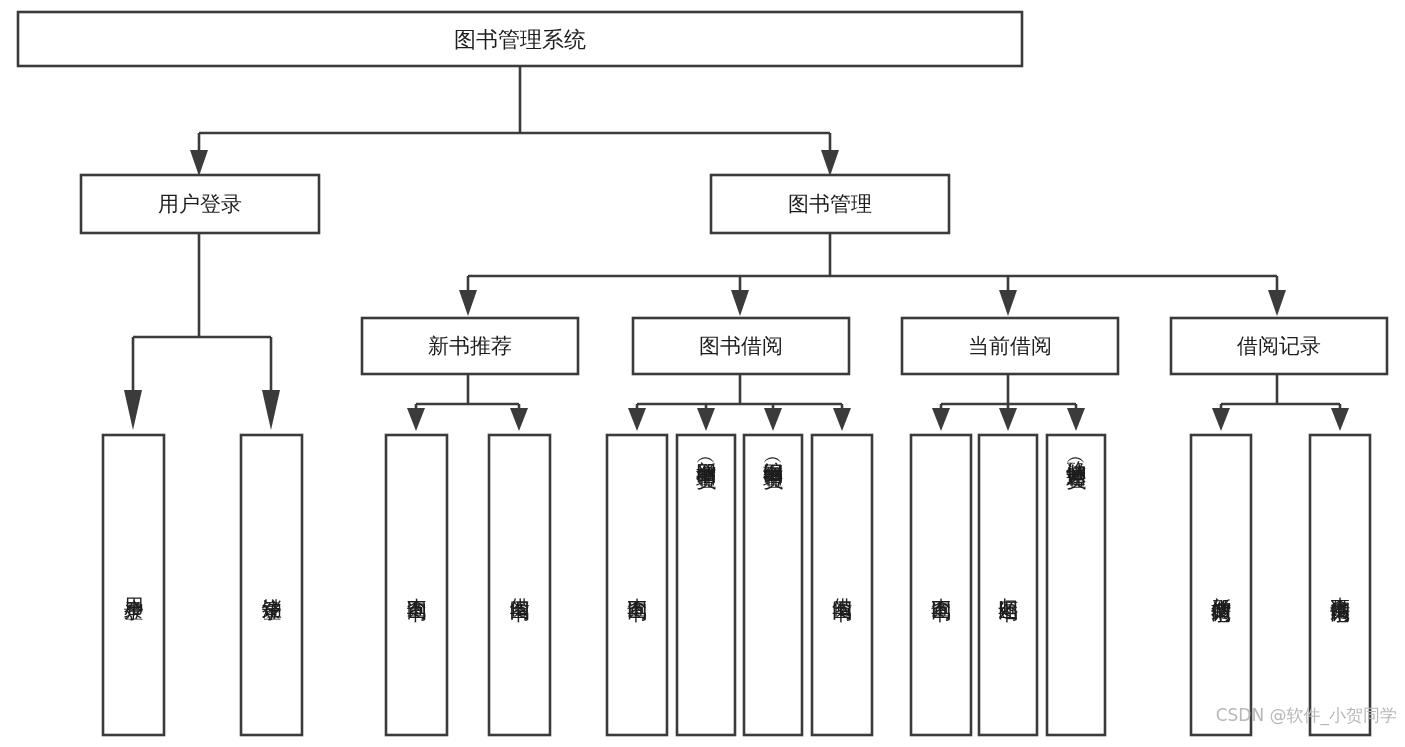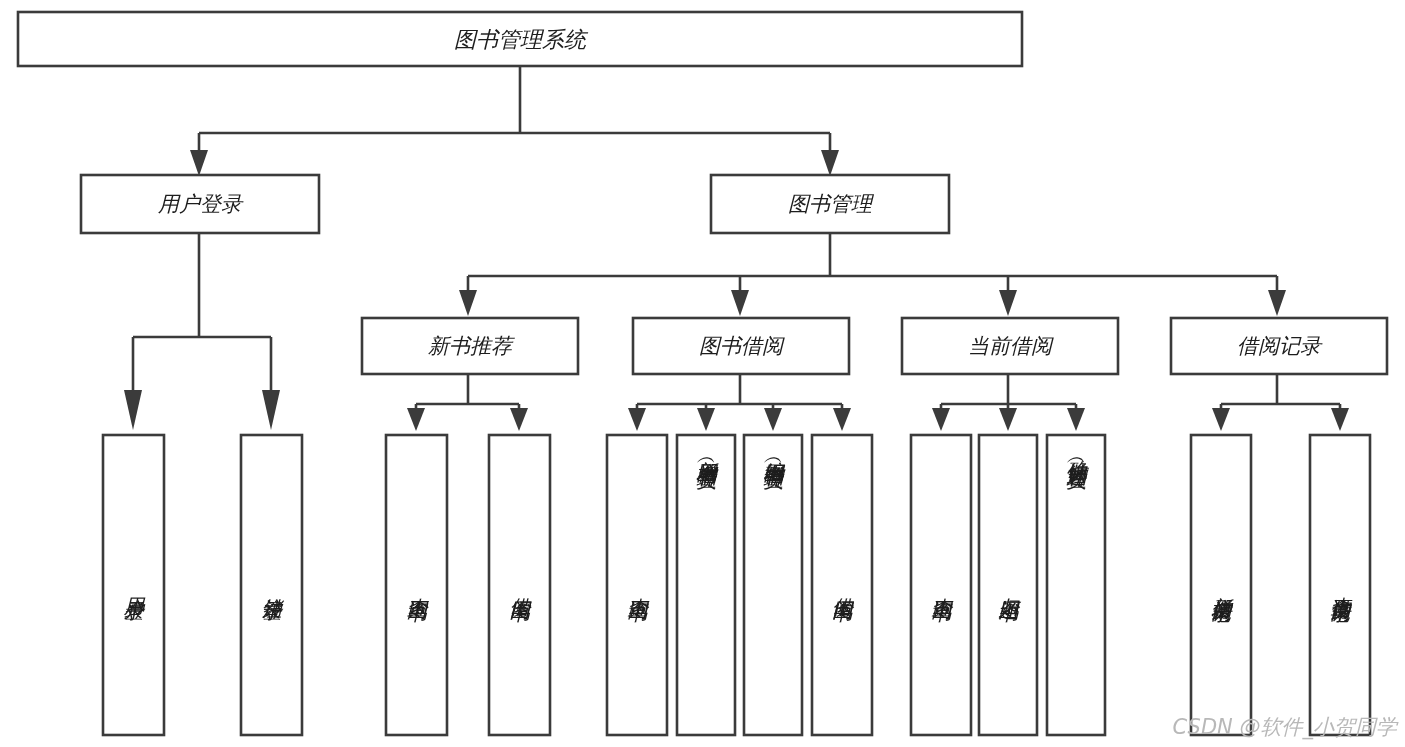--- a/index.html
+++ b/index.html
@@ -9,21 +9,20 @@
   }
   body {
     font-family: "DejaVu Sans", "Liberation Sans", sans-serif;
   }
   #diagram-root {
     position: relative;
     width: 1405px;
     height: 747px;
     background: #ffffff;
     overflow: hidden;
-    font-style: italic;
   }
   svg#tree-svg {
     position: absolute;
     top: 0;
     left: 0;
     width: 1405px;
     height: 747px;
     display: block;
   }
   .node-box {
@@ -69,23 +68,23 @@
     font-family: "DejaVu Sans", "Liberation Sans", sans-serif;
     font-size: 20px;
     line-height: 1.08;
     color: #1d1d1d;
     letter-spacing: 1.5px;
     white-space: nowrap;
   }
   .watermark {
     position: absolute;
     right: 8px;
-    bottom: 6px;
-    font-family: "DejaVu Sans", "Liberation Sans", sans-serif;
-    font-size: 21px;
+    bottom: 20px;
+    font-family: "DejaVu Sans", "Liberation Sans", sans-serif;
+    font-size: 17px;
     color: #b8b8b8;
     white-space: nowrap;
     pointer-events: none;
   }
 </style>
 </head>
 <body>
 
 <div id="diagram-root">
 

